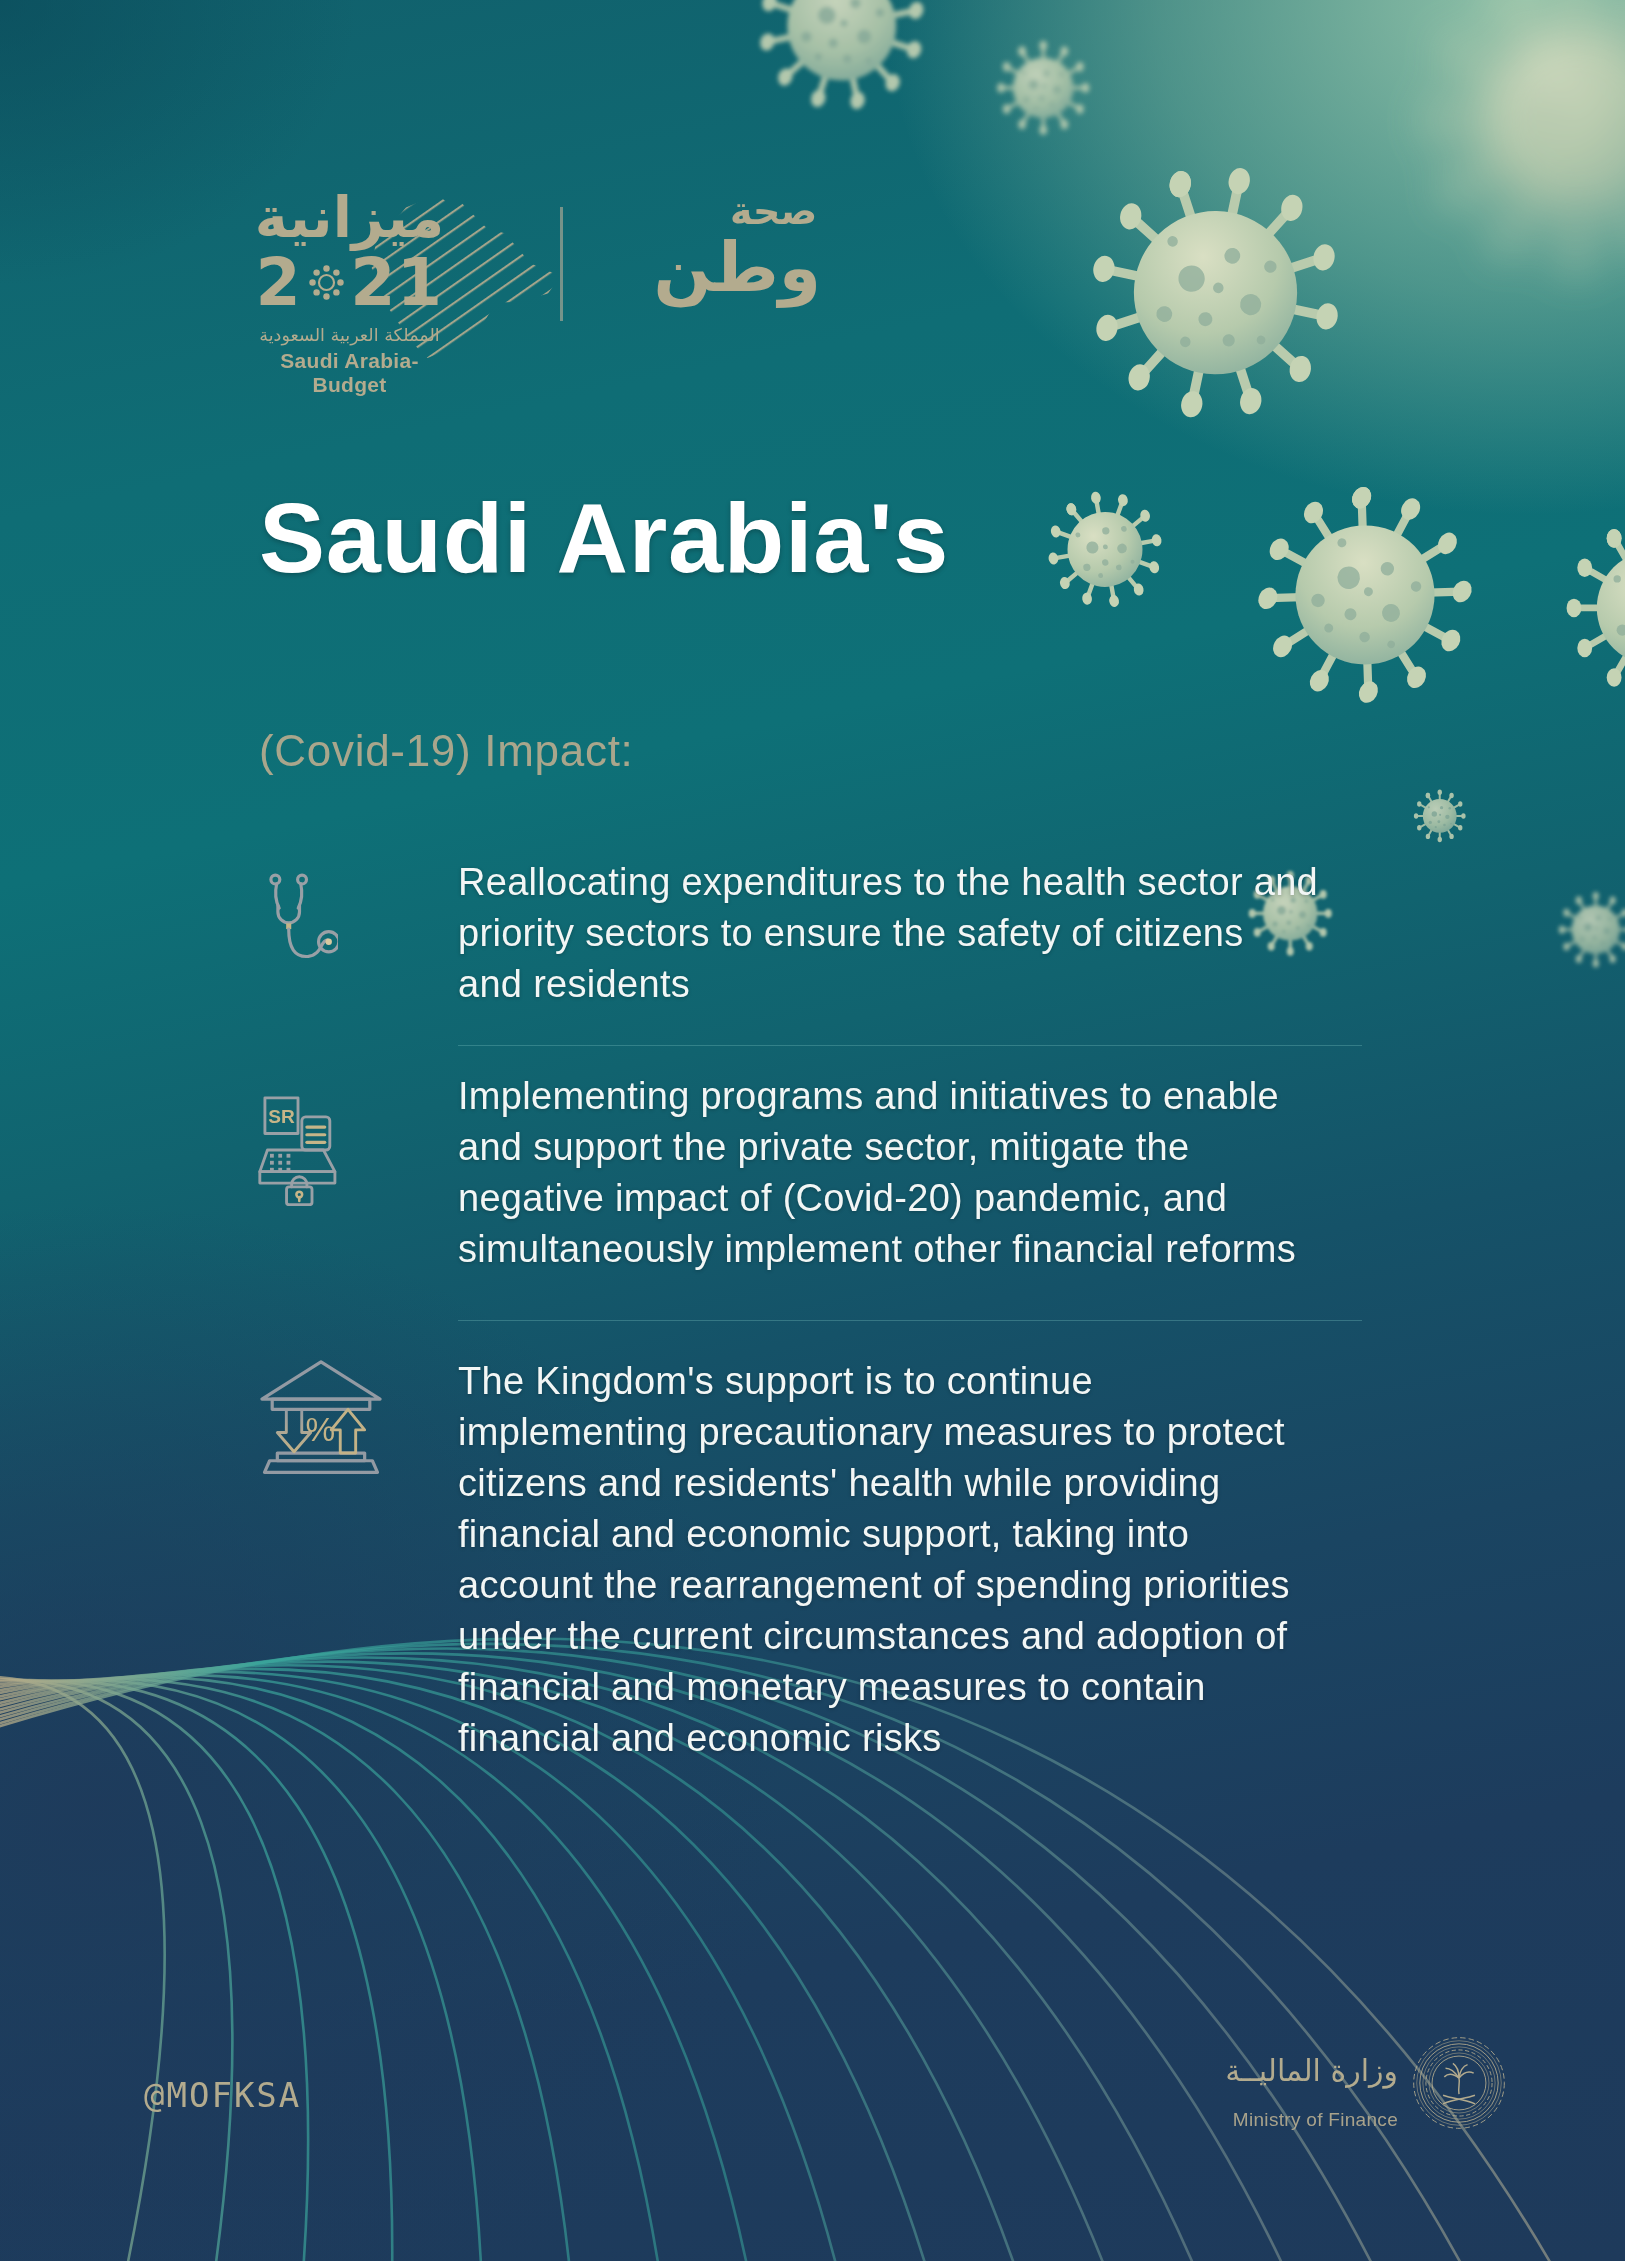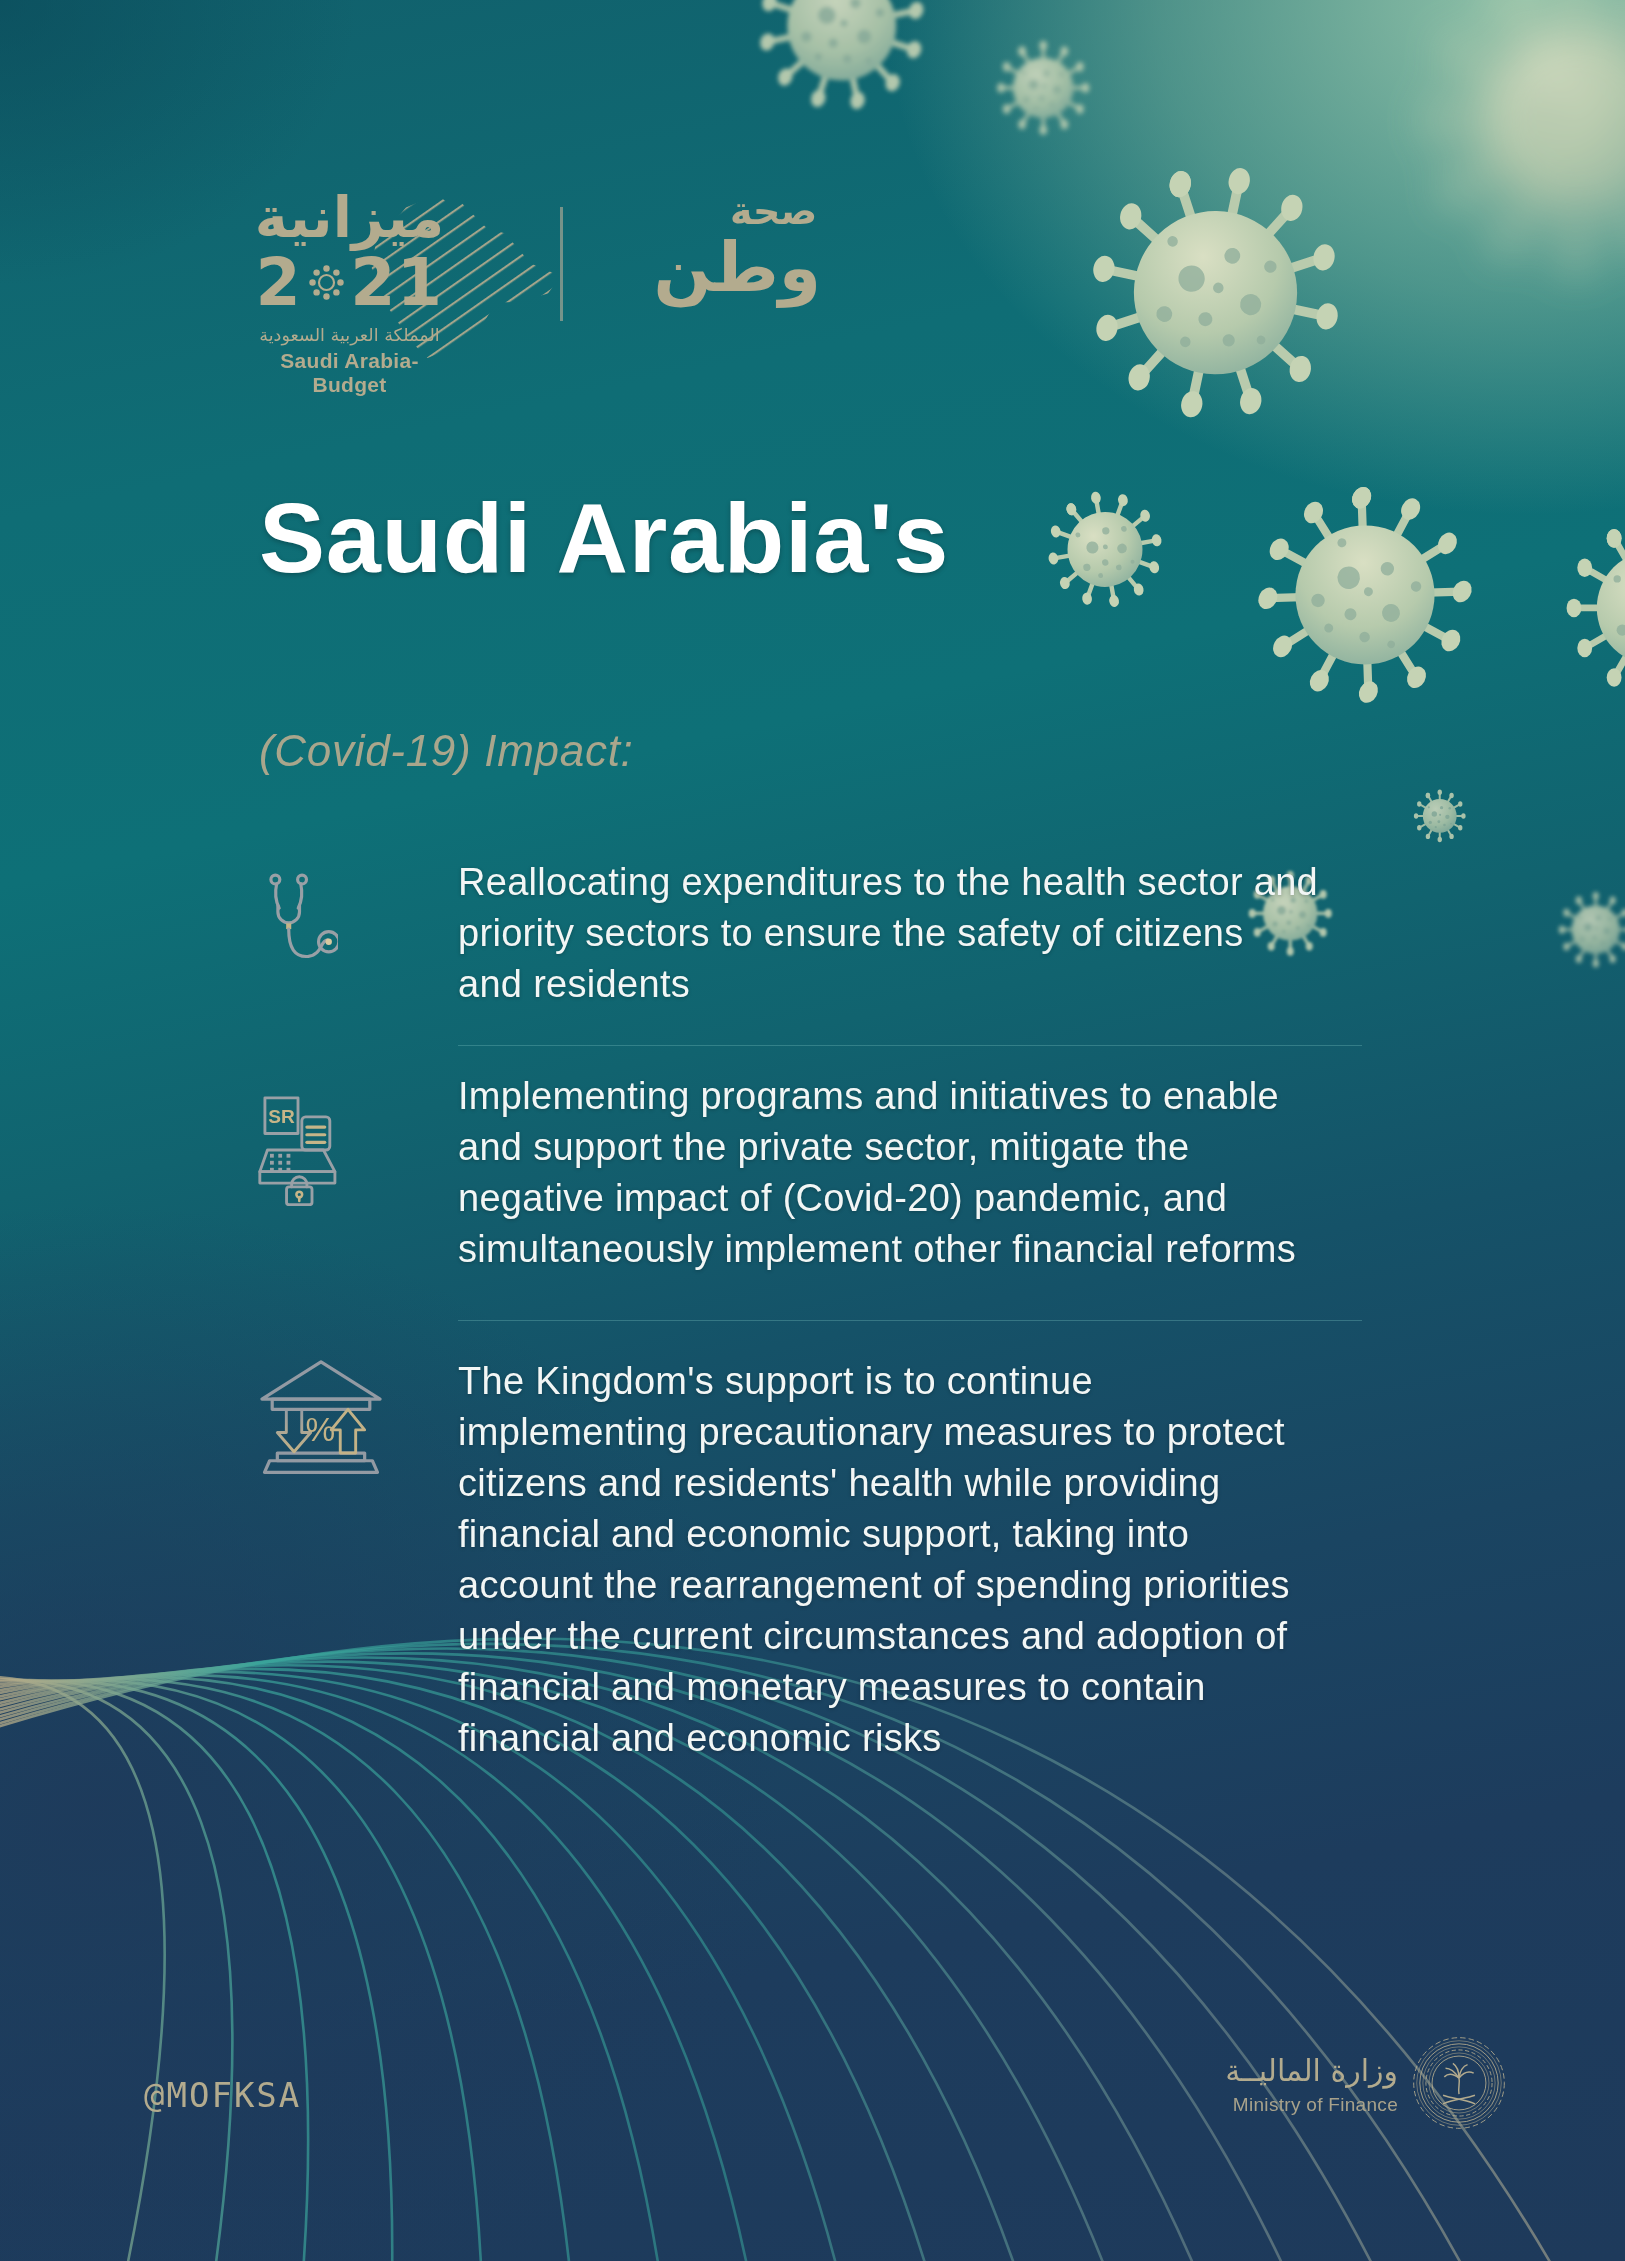--- a/index.html
+++ b/index.html
@@ -30,37 +30,37 @@
   .campaign-logo{left:619px;top:192px;width:202px;height:150px;color:#b3ab8e;direction:rtl;text-align:left;
     font-family:"DejaVu Sans",sans-serif;}
   .campaign-top{position:absolute;right:3.9px;top:0;font-size:38px;font-weight:bold;line-height:1;}
   .campaign-bottom{position:absolute;right:0;top:42px;font-size:68px;font-weight:bold;line-height:1;}
 
   
   .title1{left:259px;top:488px;font-size:99px;font-weight:bold;color:#ffffff;line-height:1;
     letter-spacing:0.7px;text-shadow:0 2px 5.2px rgba(0,0,0,.25);}
   .title2{left:259px;top:638px;font-size:67px;font-weight:400;color:#fbfdfd;line-height:1;
     letter-spacing:1.3px;text-shadow:0 2px 5.2px rgba(0,0,0,.2);}
-  .title3{left:259px;top:729px;font-size:44px;font-weight:400;color:#a9a68c;line-height:1;letter-spacing:0.7px;font-style:italic;}
+  .title3{left:259px;top:729px;font-size:44px;font-weight:400;color:#a9a68c;line-height:1;letter-spacing:0.7px;}
 
   
   .measure{left:458px;width:988px;color:#f2f6f5;font-size:38px;line-height:51px;
     letter-spacing:0.3px;text-shadow:0 1.3px 3.9px rgba(0,0,0,.25);}
   .m1{top:857px;} .m2{top:1071px;} .m3{top:1356px;}
   .hr{left:458px;width:904px;height:1.3px;background:rgba(124,196,194,.32);}
   .hr1{top:1045px;} .hr2{top:1320px;}
   .icon-box{position:absolute;}
   .ic1{left:261px;top:870px;} .ic2{left:257px;top:1094px;} .ic3{left:256px;top:1358px;}
 
   
   .handle{left:144px;top:2075px;font-family:"DejaVu Sans Mono",monospace;font-size:34px;
     color:#b3ab8e;letter-spacing:2px;}
   .mof-text{left:1164px;top:2056px;width:234px;text-align:right;color:#b3ab8e;}
   .mof-ar{font-family:"DejaVu Sans",sans-serif;font-size:30px;line-height:1;}
-  .mof-en{font-size:19px;line-height:1;margin-top:9px;color:#a8a28b;letter-spacing:0.3px;}
+  .mof-en{font-size:19px;line-height:1;margin-top:24px;color:#a8a28b;letter-spacing:0.3px;}
   .mof-emblem{left:1410px;top:2034px;}
 </style>
 </head>
 <body>
 
 <div class="canvas">
 
   <svg class="layer" width="1625" height="2261" aria-hidden="true" viewBox="0 0 2500 3478">
     <defs>
       <radialGradient id="vbody" cx="38%" cy="30%" r="85%">

